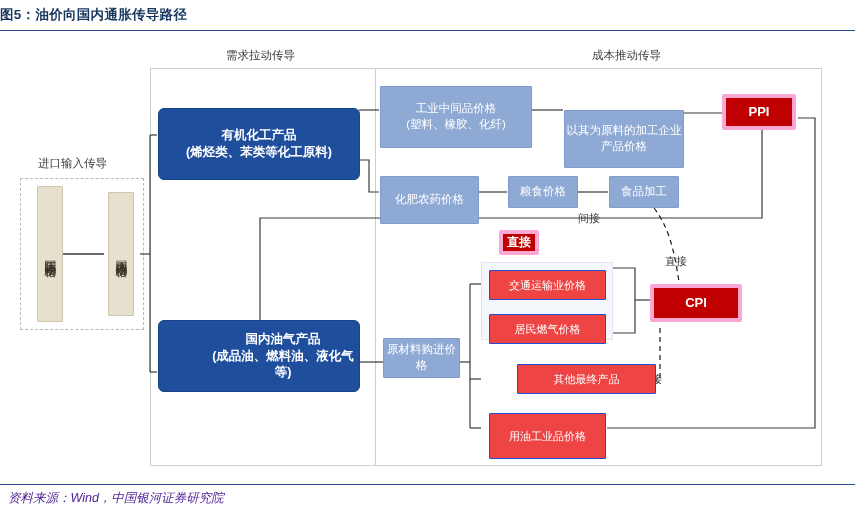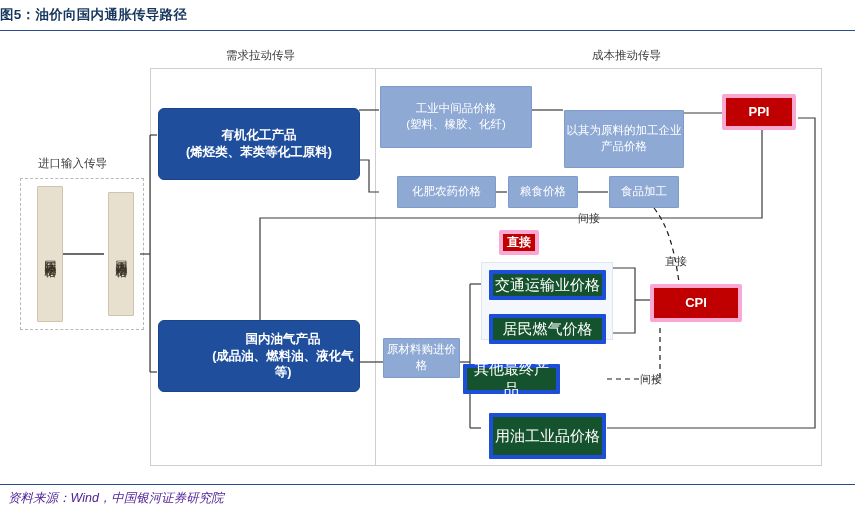--- a/index.html
+++ b/index.html
@@ -53,24 +53,24 @@
   
   .blue {
     background:#8ea9d4;
     border:1px solid #7e9bc9;
     color:#ffffff;
     font-size:11.5px;
     border-radius:1px;
   }
   
   .lblue {
-    background:#14532d;
-    border:4px solid #1d4ed8;
-    color:#ffffff;
-    font-size:15px;
+    background:#ef4444;
+    border:1px solid #1d4ed8;
+    color:#ffffff;
+    font-size:11px;
     border-radius:1px;
   }
   
   .red {
     background:#c00000;
     border:4px solid #f9a8d4;
     color:#ffffff;
     font-weight:bold;
     font-size:13px;
     border-radius:2px;
@@ -192,29 +192,29 @@
 
 <div class="dbox navy" style="left:158px; top:108px; width:202px; height:72px;">有机化工产品
 (烯烃类、苯类等化工原料)</div>
 <div class="dbox navy" style="left:158px; top:320px; width:202px; height:72px;padding-left:48px;">国内油气产品
 (成品油、燃料油、液化气等)</div>
 
 <div class="dbox blue" style="left:380px; top:86px; width:152px; height:62px;">工业中间品价格
 (塑料、橡胶、化纤)</div>
 <div class="dbox blue" style="left:564px; top:92px; width:120px; height:58px;margin-top:18px;">以其为原料的加工企业产品价格</div>
 
-<div class="dbox blue" style="left:380px; top:176px; width:99px; height:32px;margin-left:17px;">化肥农药价格</div>
+<div class="dbox blue" style="left:380px; top:176px; width:99px; height:48px;">化肥农药价格</div>
 <div class="dbox blue" style="left:508px; top:176px; width:70px; height:32px;">粮食价格</div>
 <div class="dbox blue" style="left:609px; top:176px; width:70px; height:32px;">食品加工</div>
 
 <div class="dbox blue" style="left:383px; top:338px; width:77px; height:40px;">原材料购进价格</div>
 
 <div class="dbox lblue" style="left:489px; top:270px; width:117px; height:30px;">交通运输业价格</div>
 <div class="dbox lblue" style="left:489px; top:314px; width:117px; height:30px;">居民燃气价格</div>
-<div class="dbox lblue" style="left:463px; top:364px; width:97px; height:30px;">其他最终产品</div>
+<div class="dbox lblue" style="left:517px; top:364px; width:139px; height:30px;">其他最终产品</div>
 <div class="dbox lblue" style="left:489px; top:413px; width:117px; height:46px;">用油工业品价格</div>
 
 <div class="dbox red" style="left:722px; top:94px; width:74px; height:36px;">PPI</div>
 <div class="dbox red" style="left:650px; top:284px; width:92px; height:38px;">CPI</div>
 <div class="dbox red" style="left:499px; top:230px; width:40px; height:25px; font-size:12px;">直接</div>
 
 <div id="source-bar"></div>
 <div id="source-text">资料来源：Wind，中国银河证券研究院</div>
 
 </body></html>

